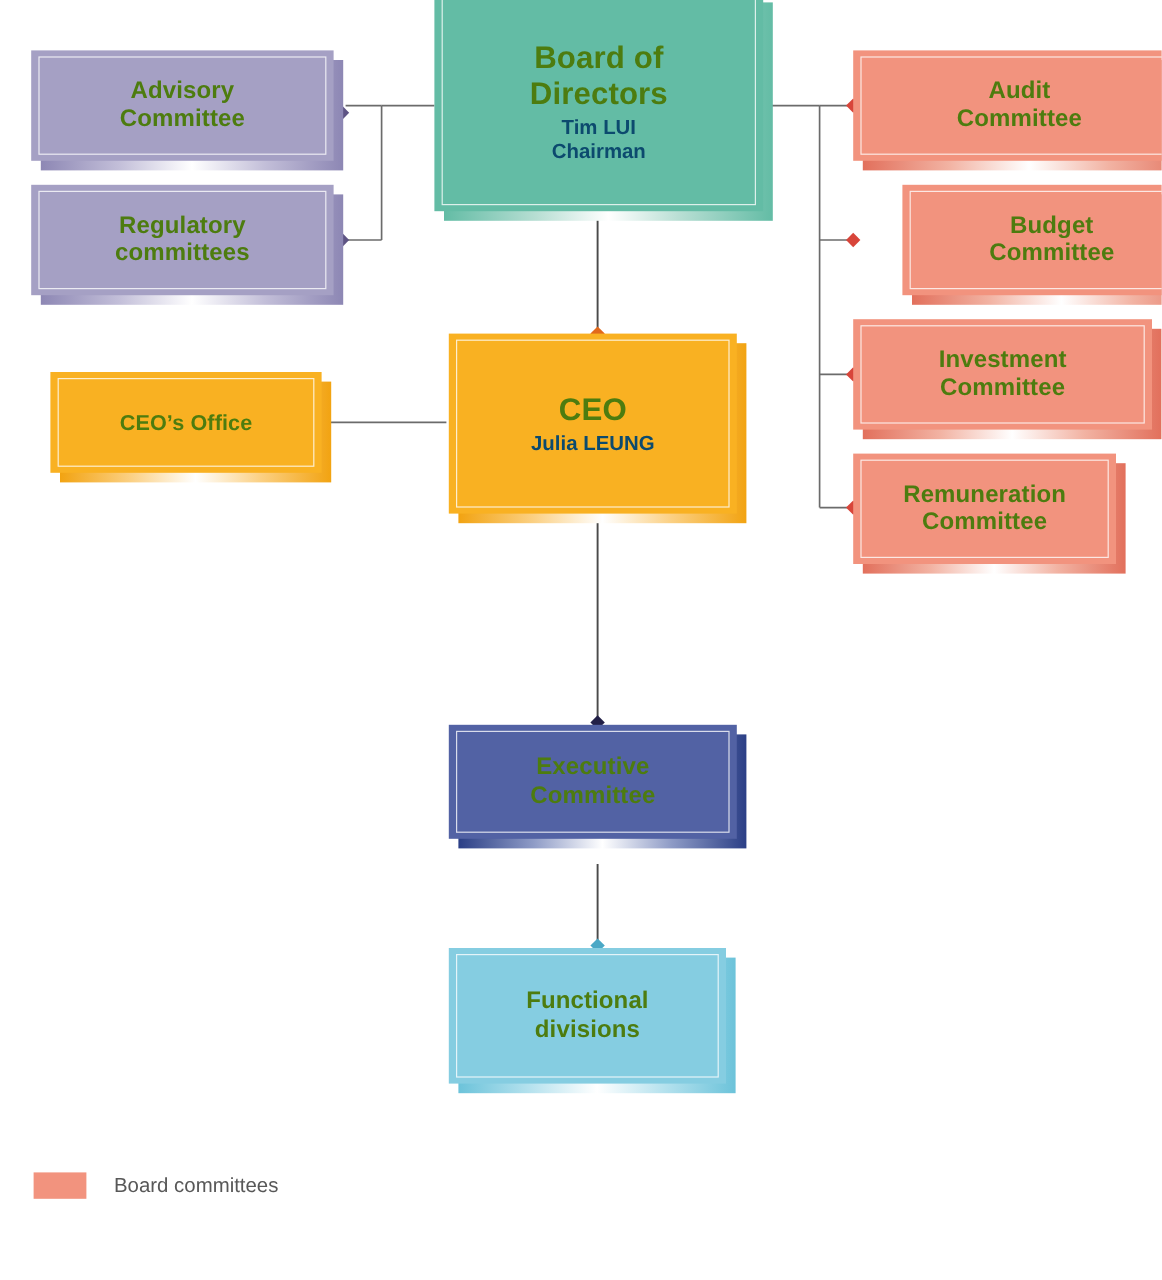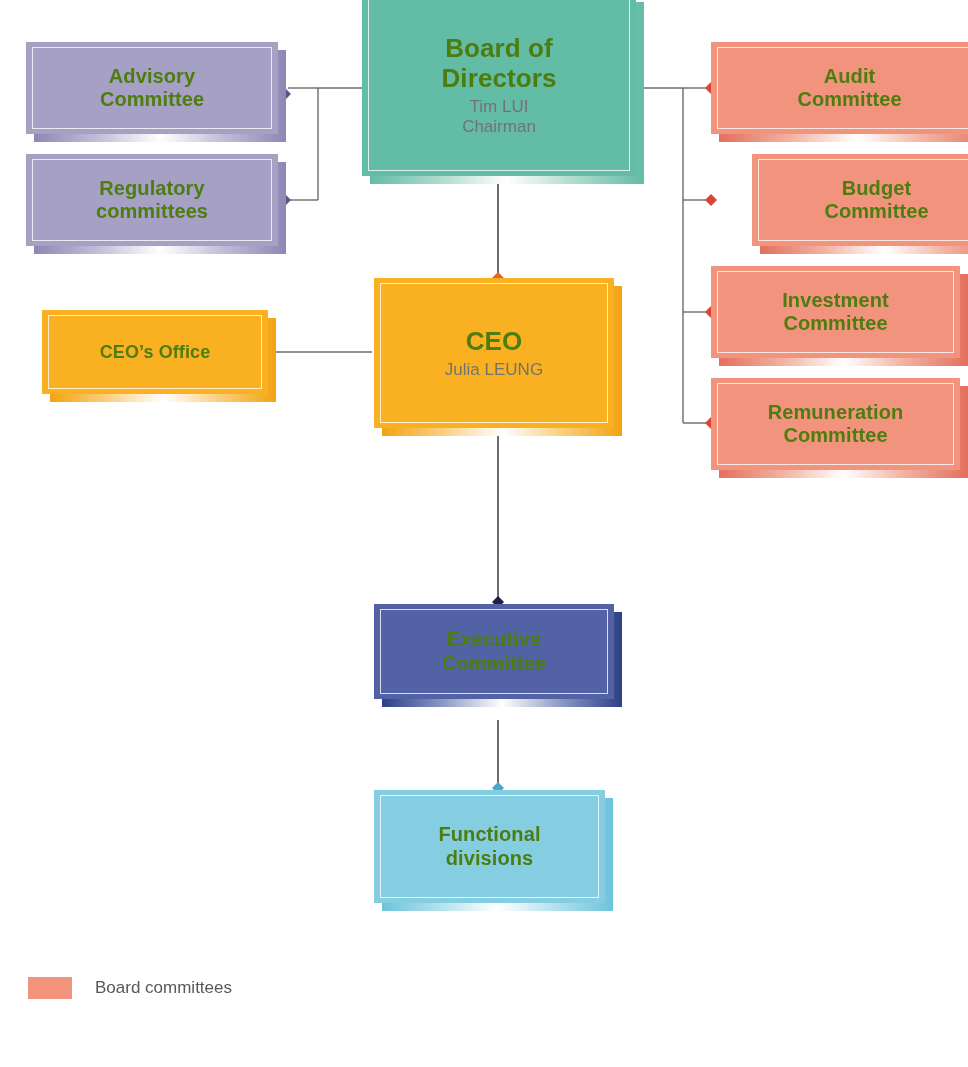--- a/index.html
+++ b/index.html
@@ -65,22 +65,22 @@
     justify-content: center;
     text-align: center;
     line-height: 1.16;
   }
   .node .title {
     color: #4d7c0f;
     font-weight: bold;
     letter-spacing: .1px;
   }
   .node .subtitle {
-    color: #737373;
-    font-weight: normal;
+    color: #0c4a6e;
+    font-weight: bold;
     margin-top: 4px;
   }
 
   
   .teal  .plate      { background: #63bca5; }
   .teal  .plate-back { background: linear-gradient(90deg,#63bca5 0%,#b7ded3 28%,#ffffff 50%,#b7ded3 72%,#63bca5 100%); }
   .purple .plate      { background: #a5a0c4; }
   .purple .plate-back { background: linear-gradient(90deg,#8d87b4 0%,#c3bfd9 26%,#ffffff 50%,#c3bfd9 74%,#8d87b4 100%); }
   .salmon .plate      { background: #f2937e; }
   .salmon .plate-back { background: linear-gradient(90deg,#e2705c 0%,#f2b3a3 26%,#ffffff 50%,#f2b3a3 74%,#e2705c 100%); }
@@ -208,21 +208,21 @@
 
   <div class="node salmon fs-20" style="left:711px; top:266px; width:249px; height:92px;">
     <div class="plate-back"></div>
     <div class="plate"></div>
     <div class="label">
       <div class="title">Investment</div>
       <div class="title">Committee</div>
     </div>
   </div>
 
-  <div class="node salmon fs-20" style="left:711px; top:378px; width:249px; height:92px;">
+  <div class="node salmon fs-20" style="left:711px; top:378px; width:219px; height:92px;">
     <div class="plate-back"></div>
     <div class="plate"></div>
     <div class="label">
       <div class="title">Remuneration</div>
       <div class="title">Committee</div>
     </div>
   </div>
 
   <div class="node orange fs-26" style="left:374px; top:278px; width:240px; height:150px;">
     <div class="plate-back"></div>

